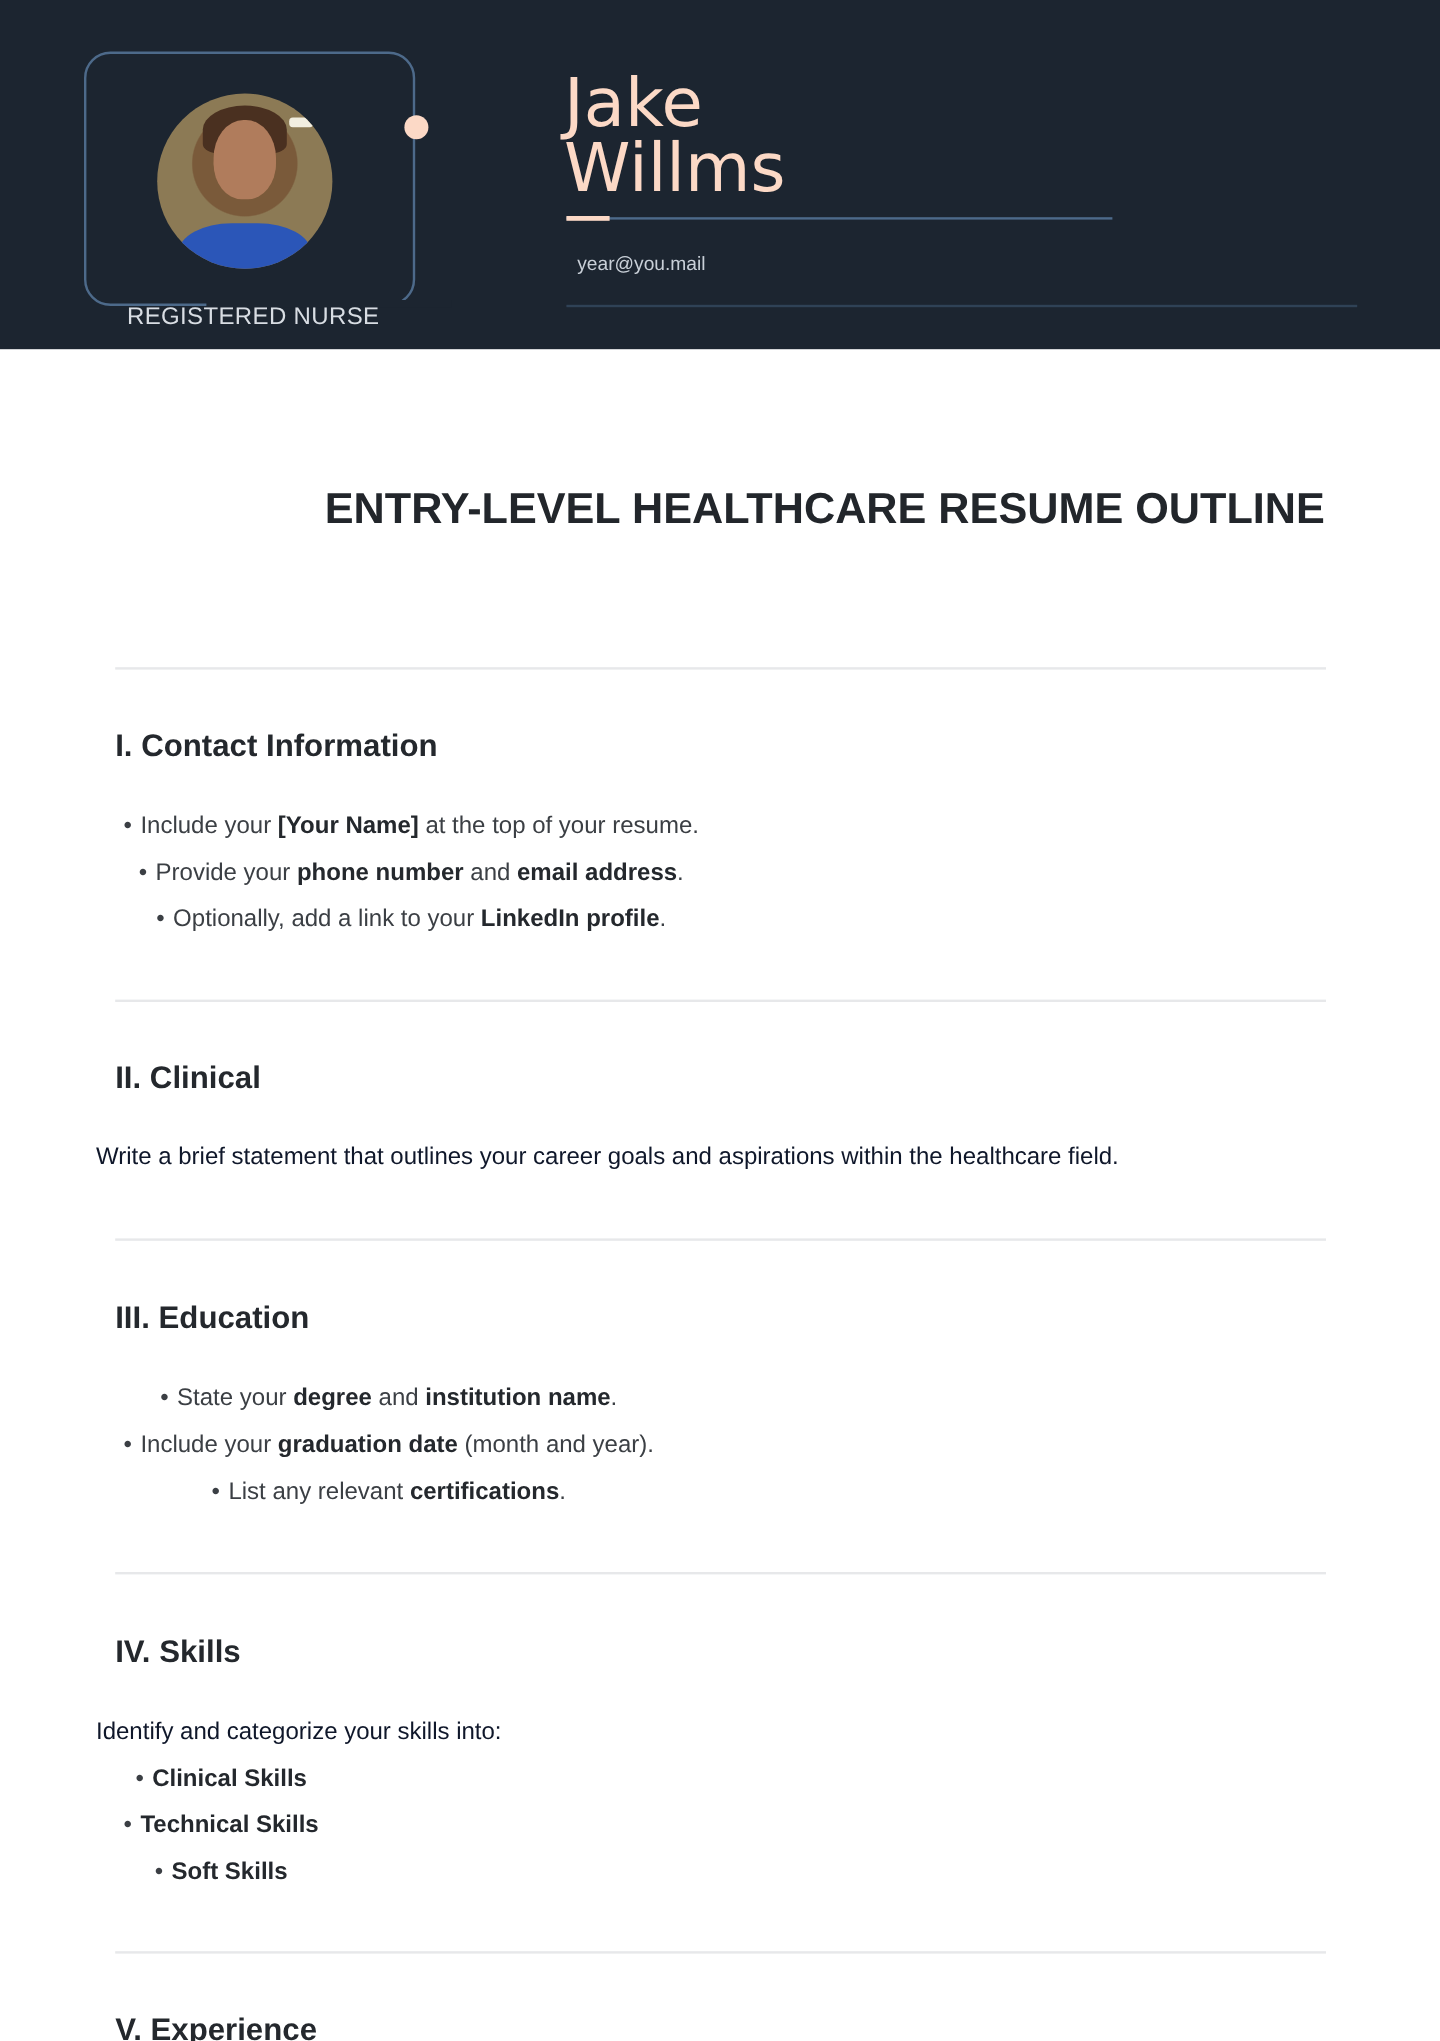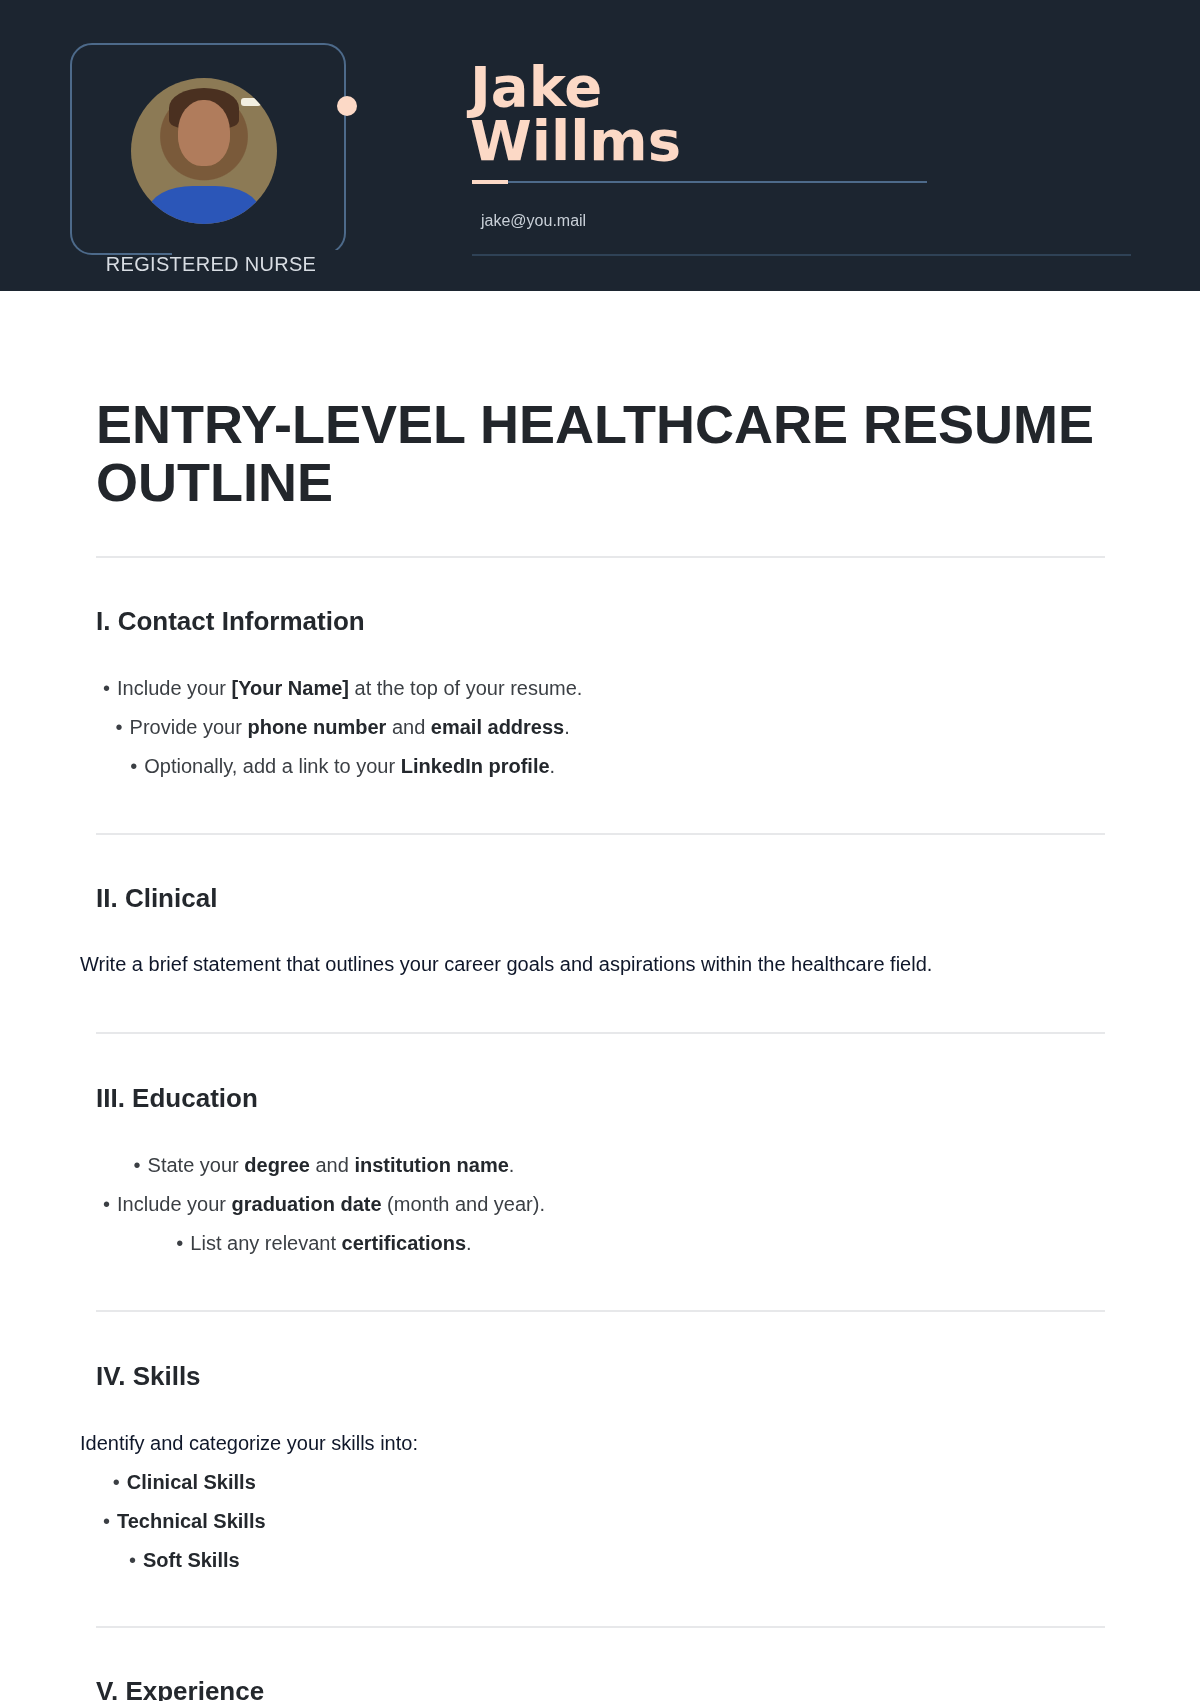--- a/index.html
+++ b/index.html
@@ -7,27 +7,27 @@
   .header{position:relative;height:291px;background:#1c2530;}
   .photo-frame{position:absolute;left:70px;top:43px;width:276px;height:212px;border:2px solid #4d6a8a;border-radius:22px;box-sizing:border-box;}
   .frame-gap{position:absolute;left:100px;bottom:-3px;width:204px;height:6px;background:#1c2530;}
   .frame-dot{position:absolute;left:337px;top:96px;width:20px;height:20px;border-radius:50%;background:#fcd9c6;}
   .photo{position:absolute;left:131px;top:78px;width:146px;height:146px;border-radius:50%;overflow:hidden;background:radial-gradient(circle at 50% 40%,#b48a68 0 22%,#7a5a3a 23% 38%,#8c7a55 39%);}
   .photo .face{position:absolute;left:47px;top:22px;width:52px;height:66px;border-radius:48% 48% 45% 45%;background:#b07c5c;}
   .photo .hair{position:absolute;left:38px;top:10px;width:70px;height:40px;border-radius:50% 50% 20% 20%;background:#4a3020;}
   .photo .scrubs{position:absolute;left:18px;top:108px;width:110px;height:60px;border-radius:40% 40% 0 0;background:#2b56b8;}
   .photo .light{position:absolute;left:110px;top:20px;width:20px;height:8px;background:#f2eee0;border-radius:3px;}
   .role{position:absolute;left:100px;top:253px;width:222px;text-align:center;color:#d8dde3;font-size:20px;letter-spacing:0.3px;}
-  .name{position:absolute;left:470px;top:60px;color:#fcd9c6;font-size:56px;line-height:54px;font-weight:700;font-family:"DejaVu Sans",sans-serif;}
+  .name{position:absolute;left:470px;top:60px;color:#fcd9c6;font-size:56px;line-height:54px;font-weight:400;font-family:"DejaVu Sans",sans-serif;}
   .name-line{position:absolute;left:472px;top:181px;width:455px;height:2px;background:#4d6a8a;}
   .name-line-accent{position:absolute;left:472px;top:180px;width:36px;height:4px;background:#fcd9c6;}
   .email{position:absolute;left:481px;top:212px;color:#c9d0d8;font-size:16px;}
   .email-line{position:absolute;left:472px;top:254px;width:659px;height:2px;background:#2f4256;}
 
-  .doc-title{position:absolute;left:96px;top:395px;width:1008px;text-align:left;font-size:54px;line-height:58px;font-weight:bold;color:#22262b;}
+  .doc-title{position:absolute;left:96px;top:395px;width:1008px;text-align:right;font-size:36px;line-height:58px;font-weight:bold;color:#22262b;}
   .divider{position:absolute;left:96px;width:1009px;height:2px;background:#e7e8ea;}
   .h2{position:absolute;left:96px;font-size:26px;font-weight:bold;color:#24282d;}
   .bullets{position:absolute;left:103px;margin:0;padding:0;list-style:none;font-size:20px;color:#3b3f44;text-align:center;}
   .bullets li{height:39px;line-height:39px;}
   .bullets li::before{content:"•";margin-right:7px;}
   .para{position:absolute;left:80px;font-size:20px;color:#0f172a;}
   b{color:#24282d;}
 </style>
 </head>
 <body>
@@ -43,21 +43,21 @@
     <div class="face"></div>
     <div class="scrubs"></div>
   </div>
   <div class="role">REGISTERED NURSE</div>
   <div class="name">
     <div>Jake</div>
     <div>Willms</div>
   </div>
   <div class="name-line"></div>
   <div class="name-line-accent"></div>
-  <div class="email">jake@you.mail</div>
+  <div class="email">year@you.mail</div>
   <div class="email-line"></div>
 </div>
 
 <div class="doc-title">ENTRY-LEVEL HEALTHCARE RESUME OUTLINE</div>
 <div class="divider" style="top:556px"></div>
 
 <div class="h2" style="top:606px">I. Contact Information</div>
 <ul class="bullets" style="top:669px">
   <li><span>Include your </span><b>[Your Name]</b><span> at the top of your resume.</span></li>
   <li><span>Provide your </span><b>phone number</b><span> and </span><b>email address</b><span>.</span></li>

